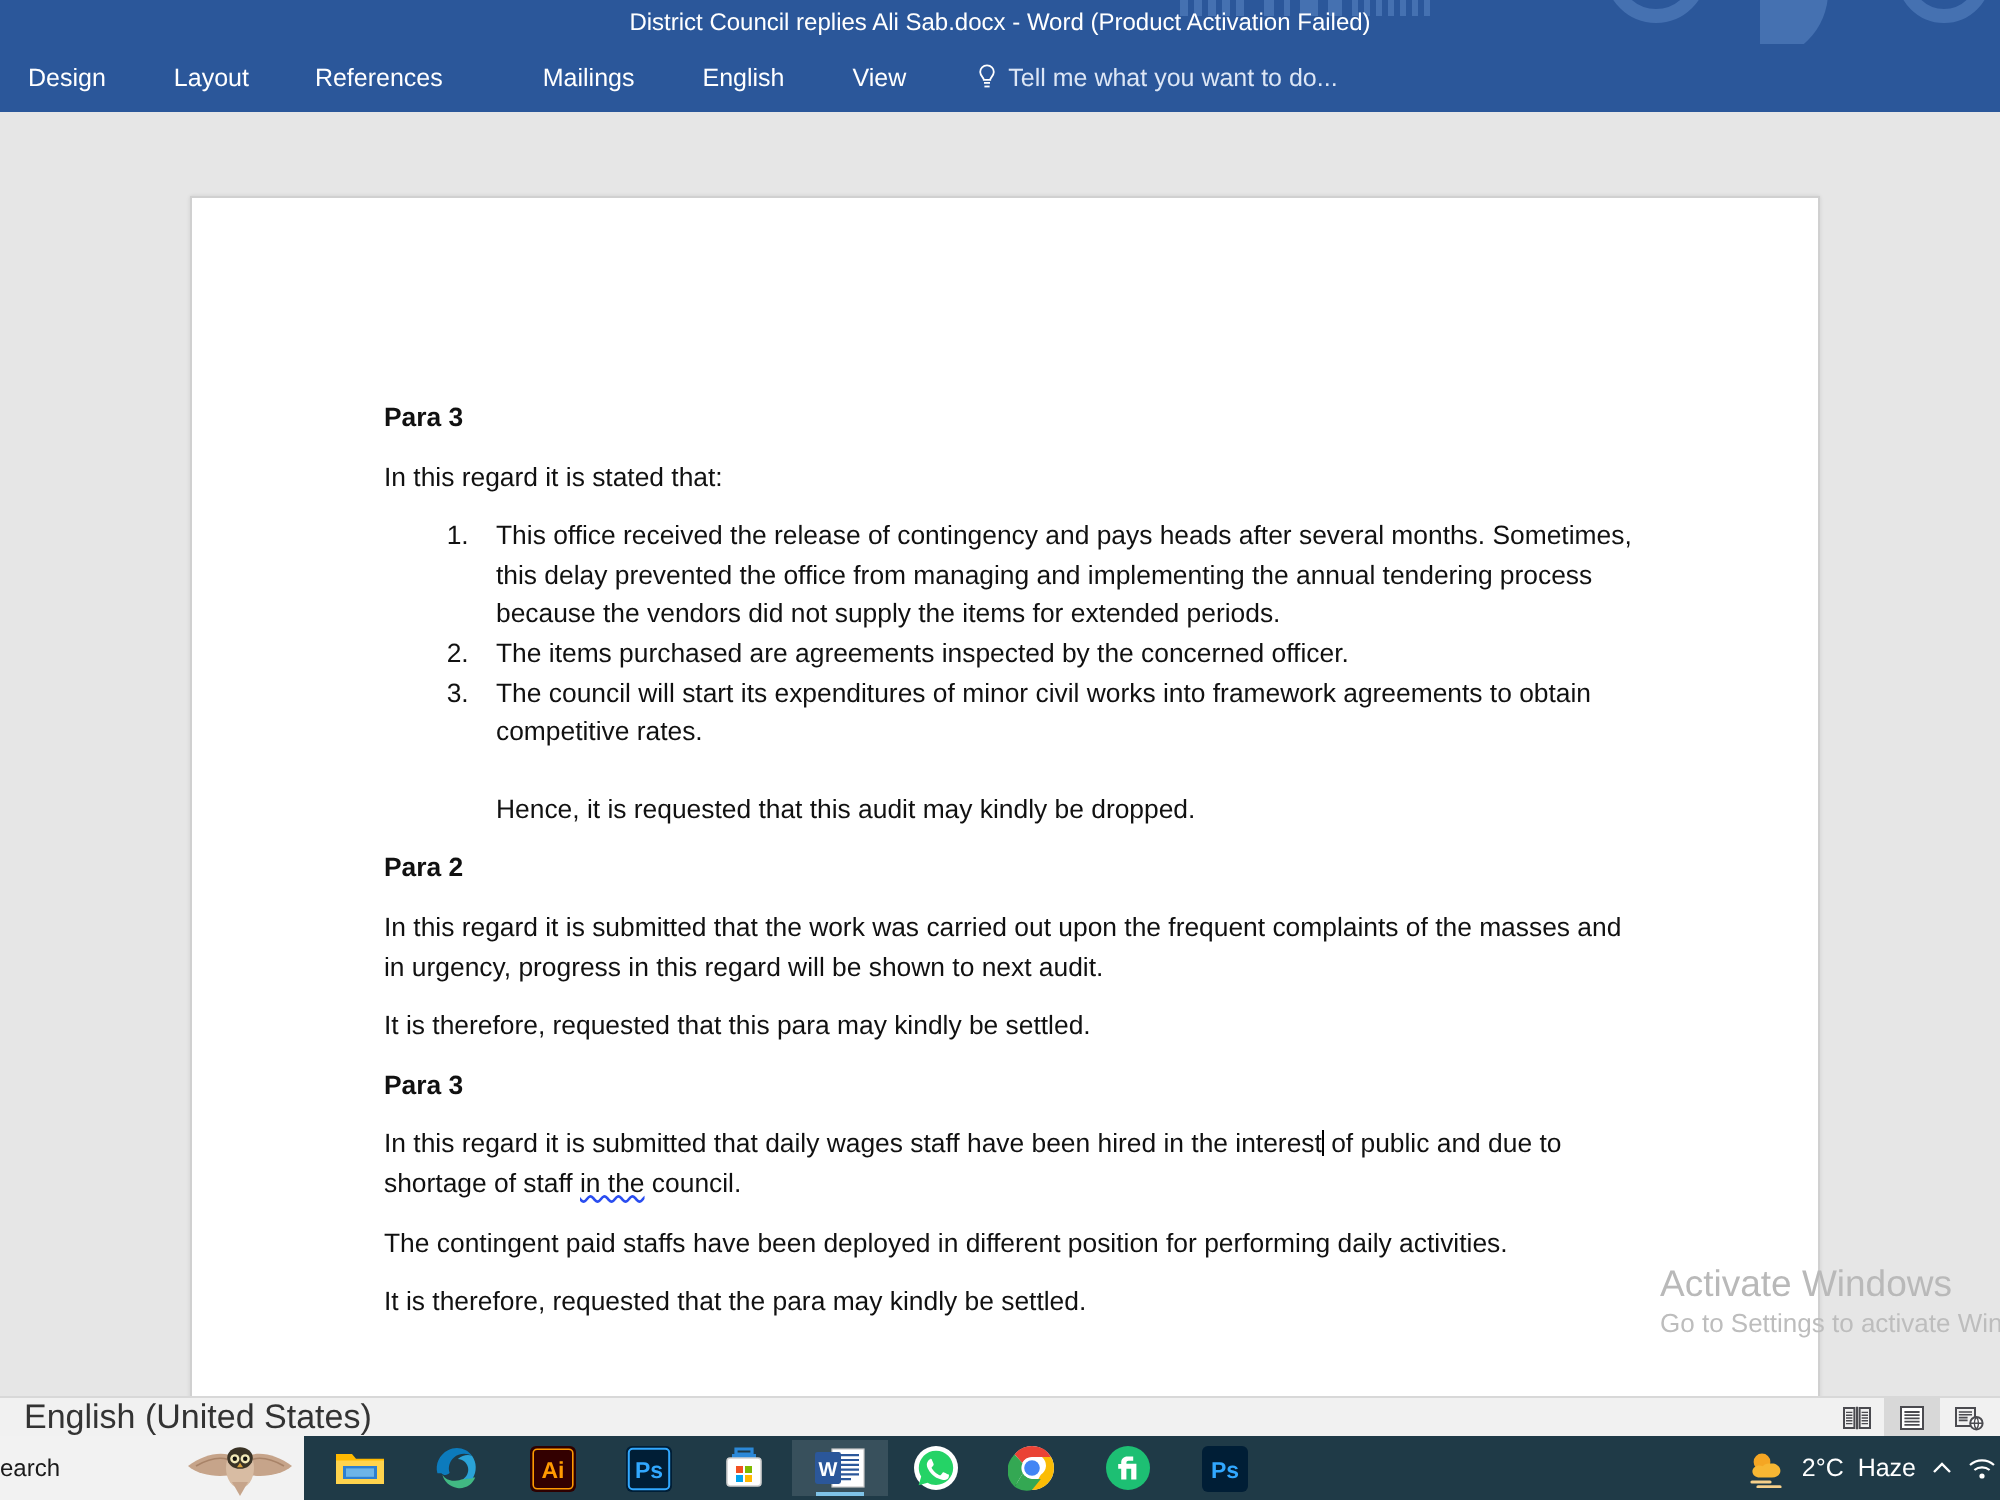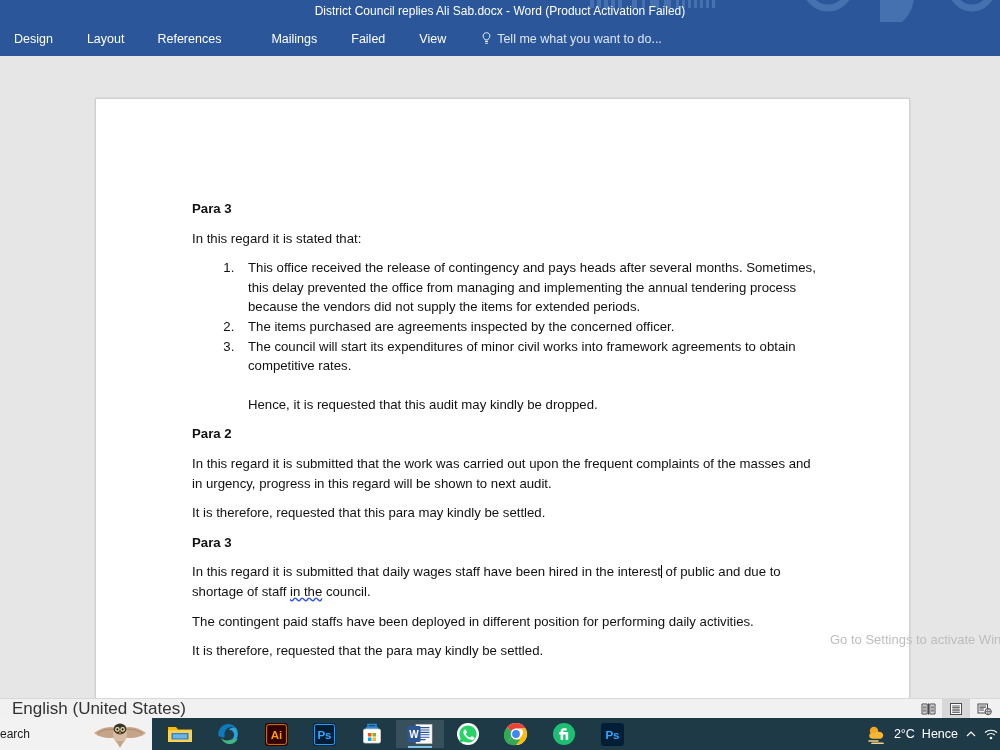--- a/index.html
+++ b/index.html
@@ -210,21 +210,21 @@
     <g fill="#4e7cbd" opacity=".55">
       <circle cx="248" cy="2" r="22" fill="none" stroke="#4e7cbd" stroke-width="7"></circle>
       <path d="M300 -26 a34 34 0 0 1 34 34 a34 34 0 0 1 -34 34 z"></path>
     </g>
   </svg>
   <div id="tabs">
     <div class="tab" style="margin-left:12px">Design</div>
     <div class="tab" style="margin-left:30px">Layout</div>
     <div class="tab" style="margin-left:29px">References</div>
     <div class="tab" style="margin-left:46px">Mailings</div>
-    <div class="tab" style="margin-left:30px">Failed</div>
+    <div class="tab" style="margin-left:30px">English</div>
     <div class="tab" style="margin-left:30px">View</div>
     <div id="tellme" style="margin-left:33px">
       <svg id="tellme-bulb" viewBox="0 0 11 14">
         <path d="M5.5 0.7c-2 0-3.4 1.5-3.4 3.3 0 1.3 0.7 2.1 1.3 2.8 0.3 0.4 0.5 0.7 0.5 1.1h3.2c0-0.4 0.2-0.7 0.5-1.1 0.6-0.7 1.3-1.5 1.3-2.8 0-1.8-1.4-3.3-3.4-3.3z" fill="none" stroke="#ffffff" stroke-width="0.9"></path>
         <rect x="4" y="9" width="3" height="0.9" fill="#ffffff"></rect>
         <rect x="4.2" y="10.8" width="2.6" height="0.9" fill="#ffffff"></rect>
       </svg>
       <span id="tellme-text">Tell me what you want to do...</span>
     </div>
   </div>
@@ -346,20 +346,21 @@
         <span>In this regard it is submitted that daily wages staff have been hired in the interest</span><span class="caret"></span><span> of public and due to shortage of staff </span><span class="squiggle">in  the</span><span> council.</span>
       </div>
 
       <div class="p-body">The contingent paid staffs have been deployed in different position for performing daily activities.</div>
       <div class="p-body">It is therefore, requested that the para may kindly be settled.</div>
 
     </div>
   </div>
 
   <div id="watermark">
+    <div id="wm-title">Activate Windows</div>
     <div id="wm-sub">Go to Settings to activate Windows.</div>
   </div>
 </div>
 
 <div id="statusbar">
   <div id="status-lang">English (United States)</div>
   <div id="view-buttons">
     <div class="viewbtn">
       <svg width="15" height="14" viewBox="0 0 15 14">
         <path d="M1 2h5.2v10H1z" fill="none" stroke="#4b4b50" stroke-width="1"></path>
@@ -508,21 +509,21 @@
 
   <div id="tray">
     <div id="weather">
       <svg width="22" height="20" viewBox="0 0 22 20">
         <circle cx="8" cy="7" r="4.2" fill="#f5a623"></circle>
         <path d="M13 7.8c2.3 0 4.2 1.6 4.2 3.6s-1.9 3.4-4.2 3.4H6.8c-2 0-3.6-1.3-3.6-3s1.6-3 3.6-3c.6 0 1.1.1 1.6.3.7-.8 1.8-1.3 3-1.3h1.6z" fill="#f7b733"></path>
         <g stroke="#f7d08a" stroke-width="1.6" stroke-linecap="round">
           <path d="M3 17h9M6 19.4h11"></path>
         </g>
       </svg>
-      <span id="weather-text"><span>2°C</span>&nbsp;&nbsp;<span>Hence</span></span>
+      <span id="weather-text"><span>2°C</span>&nbsp;&nbsp;<span>Haze</span></span>
     </div>
     <div class="tray-ico">
       <svg width="12" height="12" viewBox="0 0 12 12">
         <path d="M2 8l4-4 4 4" fill="none" stroke="#ffffff" stroke-width="1.2"></path>
       </svg>
     </div>
     <div class="tray-ico">
       <svg width="14" height="14" viewBox="0 0 14 14">
         <path d="M1 5.5a9 9 0 0 1 12 0" fill="none" stroke="#ffffff" stroke-width="1.1"></path>
         <path d="M3.2 8a6 6 0 0 1 7.6 0" fill="none" stroke="#ffffff" stroke-width="1.1"></path>

